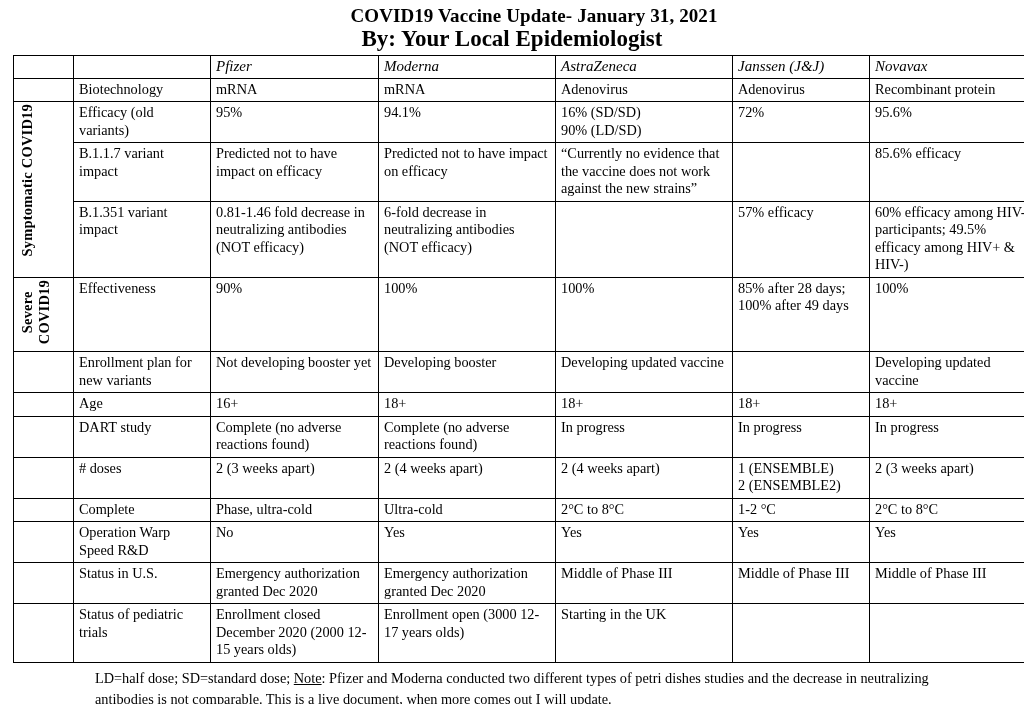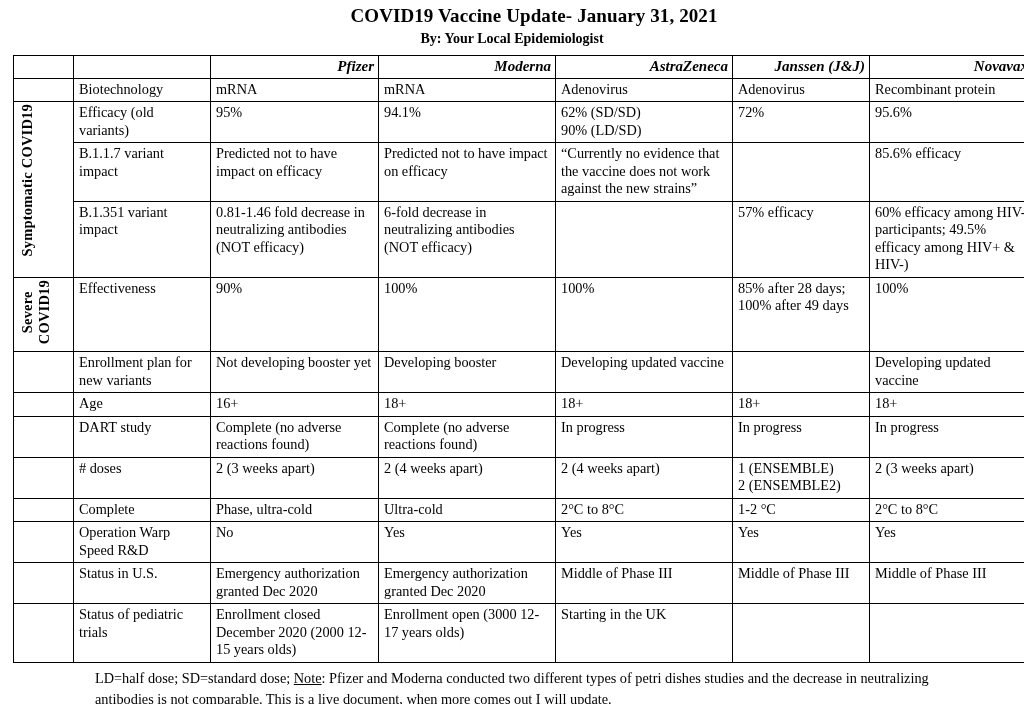--- a/index.html
+++ b/index.html
@@ -25,21 +25,21 @@
     padding-top: 4px;
   }
   .doc-title {
     font-size: 19px;
     font-weight: bold;
     line-height: 23px;
     letter-spacing: 0.1px;
     padding-left: 44px;
   }
   .doc-subtitle {
-    font-size: 14px;
+    font-size: 23px;
     font-weight: bold;
     line-height: 23px;
   }
 
   table.vax {
     border-collapse: collapse;
     margin-left: 13px;
     margin-top: 5px;
     width: 997px;
     table-layout: fixed;
@@ -57,22 +57,22 @@
   col.c-side    { width: 60px; }
   col.c-label   { width: 137px; }
   col.c-pfizer  { width: 168px; }
   col.c-moderna { width: 177px; }
   col.c-astra   { width: 177px; }
   col.c-jans    { width: 137px; }
   col.c-nova    { width: 163px; }
 
   
   tr.head td {
-    text-align: right;
-    font-weight: bold;
+    text-align: left;
+    font-weight: normal;
     font-style: italic;
     font-size: 15px;
     padding-top: 2px;
     padding-bottom: 2px;
   }
   td.blank-corner {
     border: none;
   }
   td.blank-corner-side {
     border: none;
@@ -158,21 +158,21 @@
         <td>Recombinant protein</td>
       </tr>
 
       <tr>
         <td class="sidecell" rowspan="3">
           <span class="vtext">Symptomatic COVID19</span>
         </td>
         <td class="rowlabel">Efficacy (old variants)</td>
         <td>95%</td>
         <td>94.1%</td>
-        <td class="pre" style="white-space:pre-line">62% (SD/SD)
+        <td class="pre" style="white-space:pre-line">16% (SD/SD)
 90% (LD/SD)</td>
         <td>72%</td>
         <td>95.6%</td>
       </tr>
 
       <tr>
         <td class="rowlabel">B.1.1.7 variant impact</td>
         <td>Predicted not to have impact on efficacy</td>
         <td>Predicted not to have impact on efficacy</td>
         <td>“Currently no evidence that the vaccine does not work against the new strains”</td>

